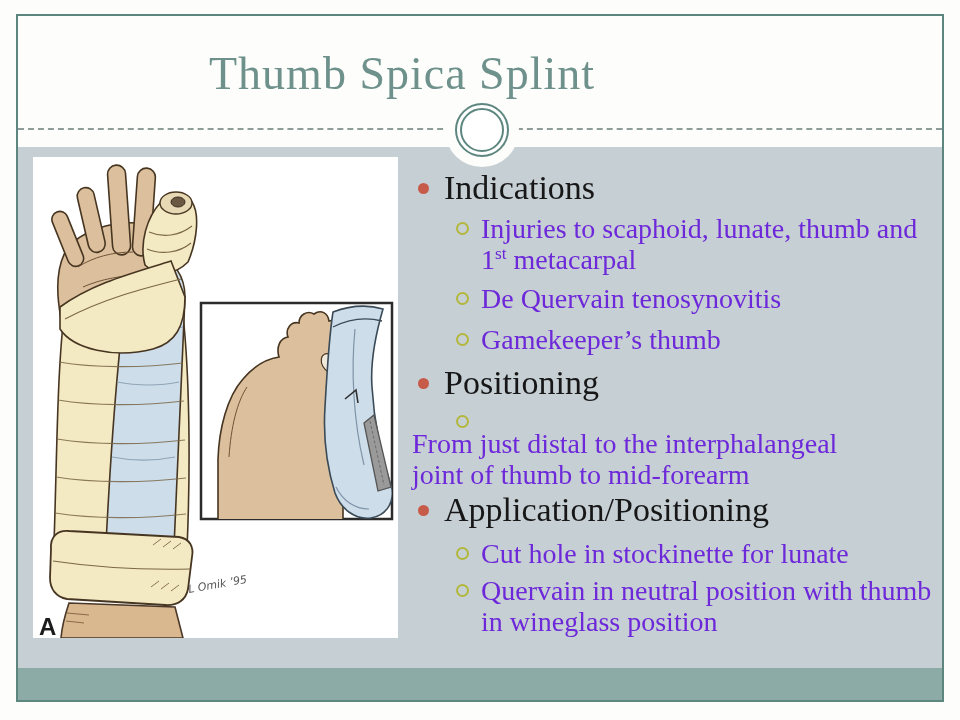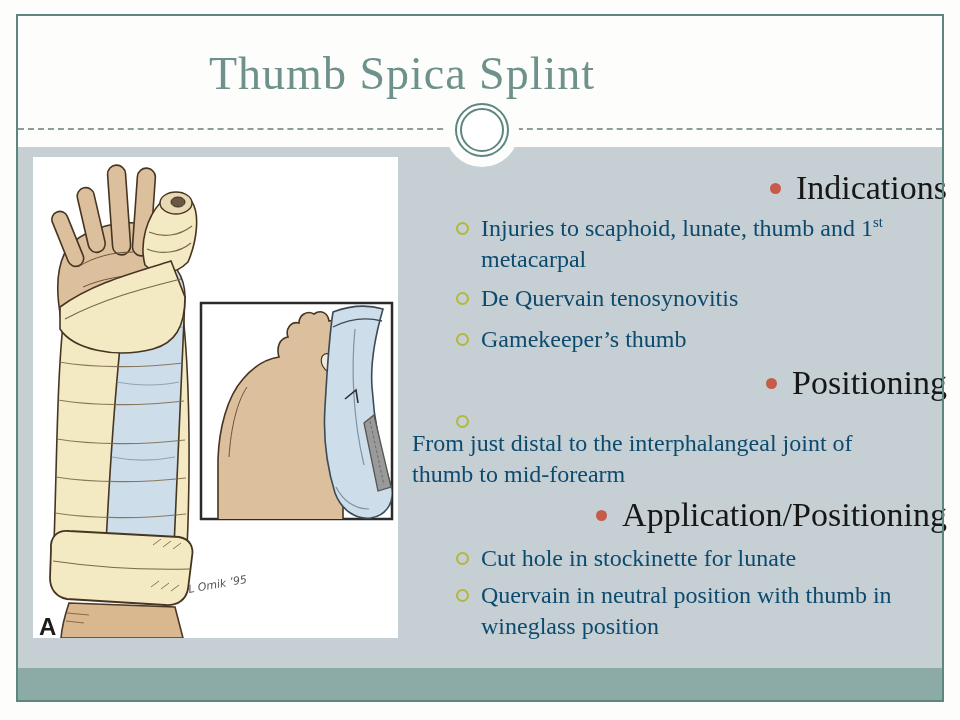--- a/index.html
+++ b/index.html
@@ -14,31 +14,31 @@
   .divider{position:absolute;left:18px;top:128px;width:924px;height:0;
            border-top:2px dashed #8f9d9a;z-index:2;}
   .bump{position:absolute;left:445px;top:93px;width:74px;height:74px;border-radius:50%;
         background:#fdfdfb;z-index:3;}
   .ring-outer{position:absolute;left:455px;top:103px;width:54px;height:54px;border-radius:50%;
         border:2px solid #5d867f;background:#fff;box-sizing:border-box;z-index:4;}
   .ring-inner{position:absolute;inset:3px;border:2px solid #5d867f;border-radius:50%;}
   .imagebox{position:absolute;left:33px;top:157px;width:365px;height:481px;background:#ffffff;z-index:2;}
   .textcol{position:absolute;left:412px;top:160px;width:535px;z-index:2;}
   ul.outline{list-style:none;margin:0;padding:0;}
-  li{display:flex;align-items:flex-start;justify-content:flex-end;}
+  li{display:flex;align-items:flex-start;}
   .heading{font-size:34px;line-height:40px;color:#171717;}
   .h-bullet{flex:none;width:11px;height:11px;border-radius:50%;background:#c75b49;margin:15px 15px 0 6px;}
-  .sub{font-size:24px;line-height:31px;color:#0c4a6e;}
+  .sub{font-size:28px;line-height:31px;color:#6d28d9;}
   .s-bullet{flex:none;width:9px;height:9px;border-radius:50%;border:2.5px solid #b3b73a;
             background:transparent;margin:9px 12px 0 44px;}
   .s-text{width:472px;}
   sup{font-size:62%;line-height:0;vertical-align:super;}
   .mtA{margin-top:8px;}  .mtB{margin-top:5px;}  .mtC{margin-top:10px;}
   .mtD{margin-top:8px;}  .mtE{margin-top:8px;}  .mtF{margin-top:3px;flex-direction:column;}
-  .mtG{margin-top:5px;}  .mtH{margin-top:8px;}  .mtI{margin-top:6px;}
+  .mtG{}  .mtH{margin-top:8px;}  .mtI{margin-top:6px;}
 </style>
 </head>
 <body>
 
 <div class="slide">
 
   <div class="frame"></div>
 
   <div class="title">Thumb Spica Splint</div>
 

